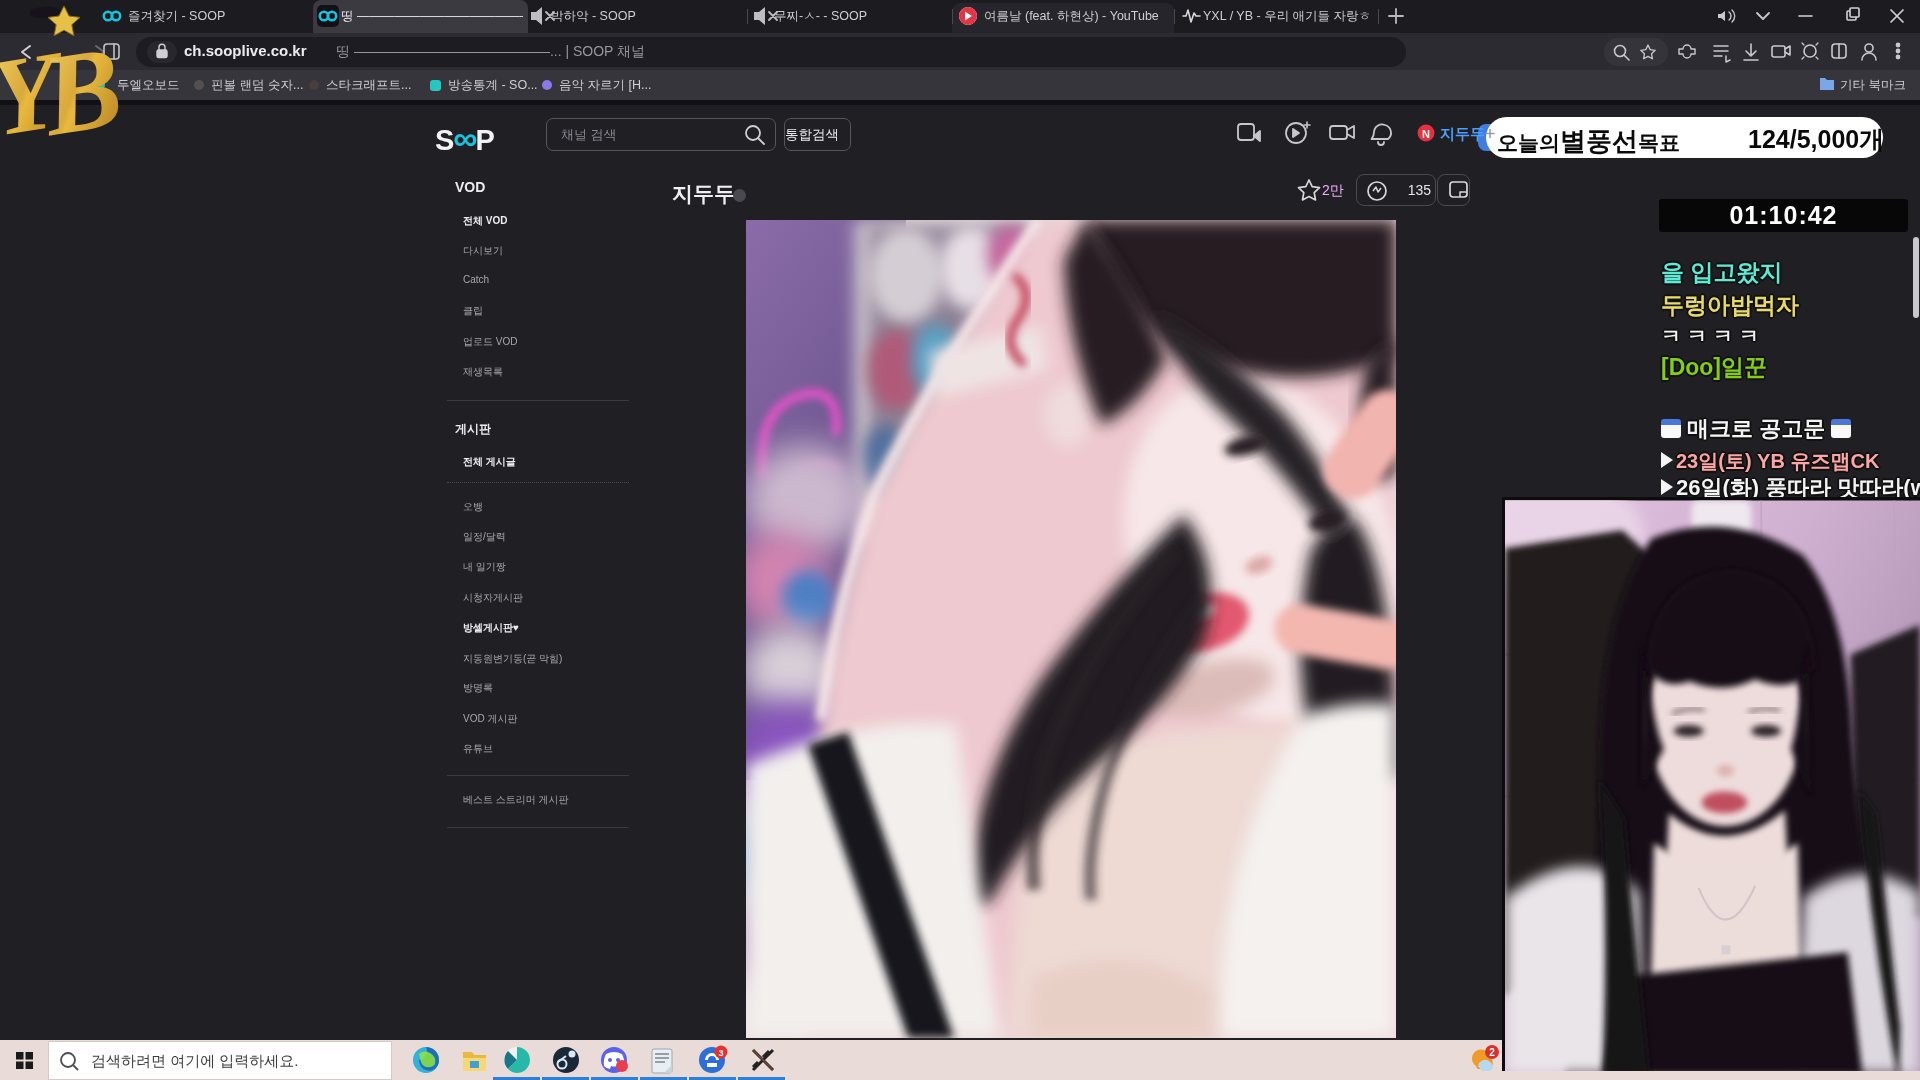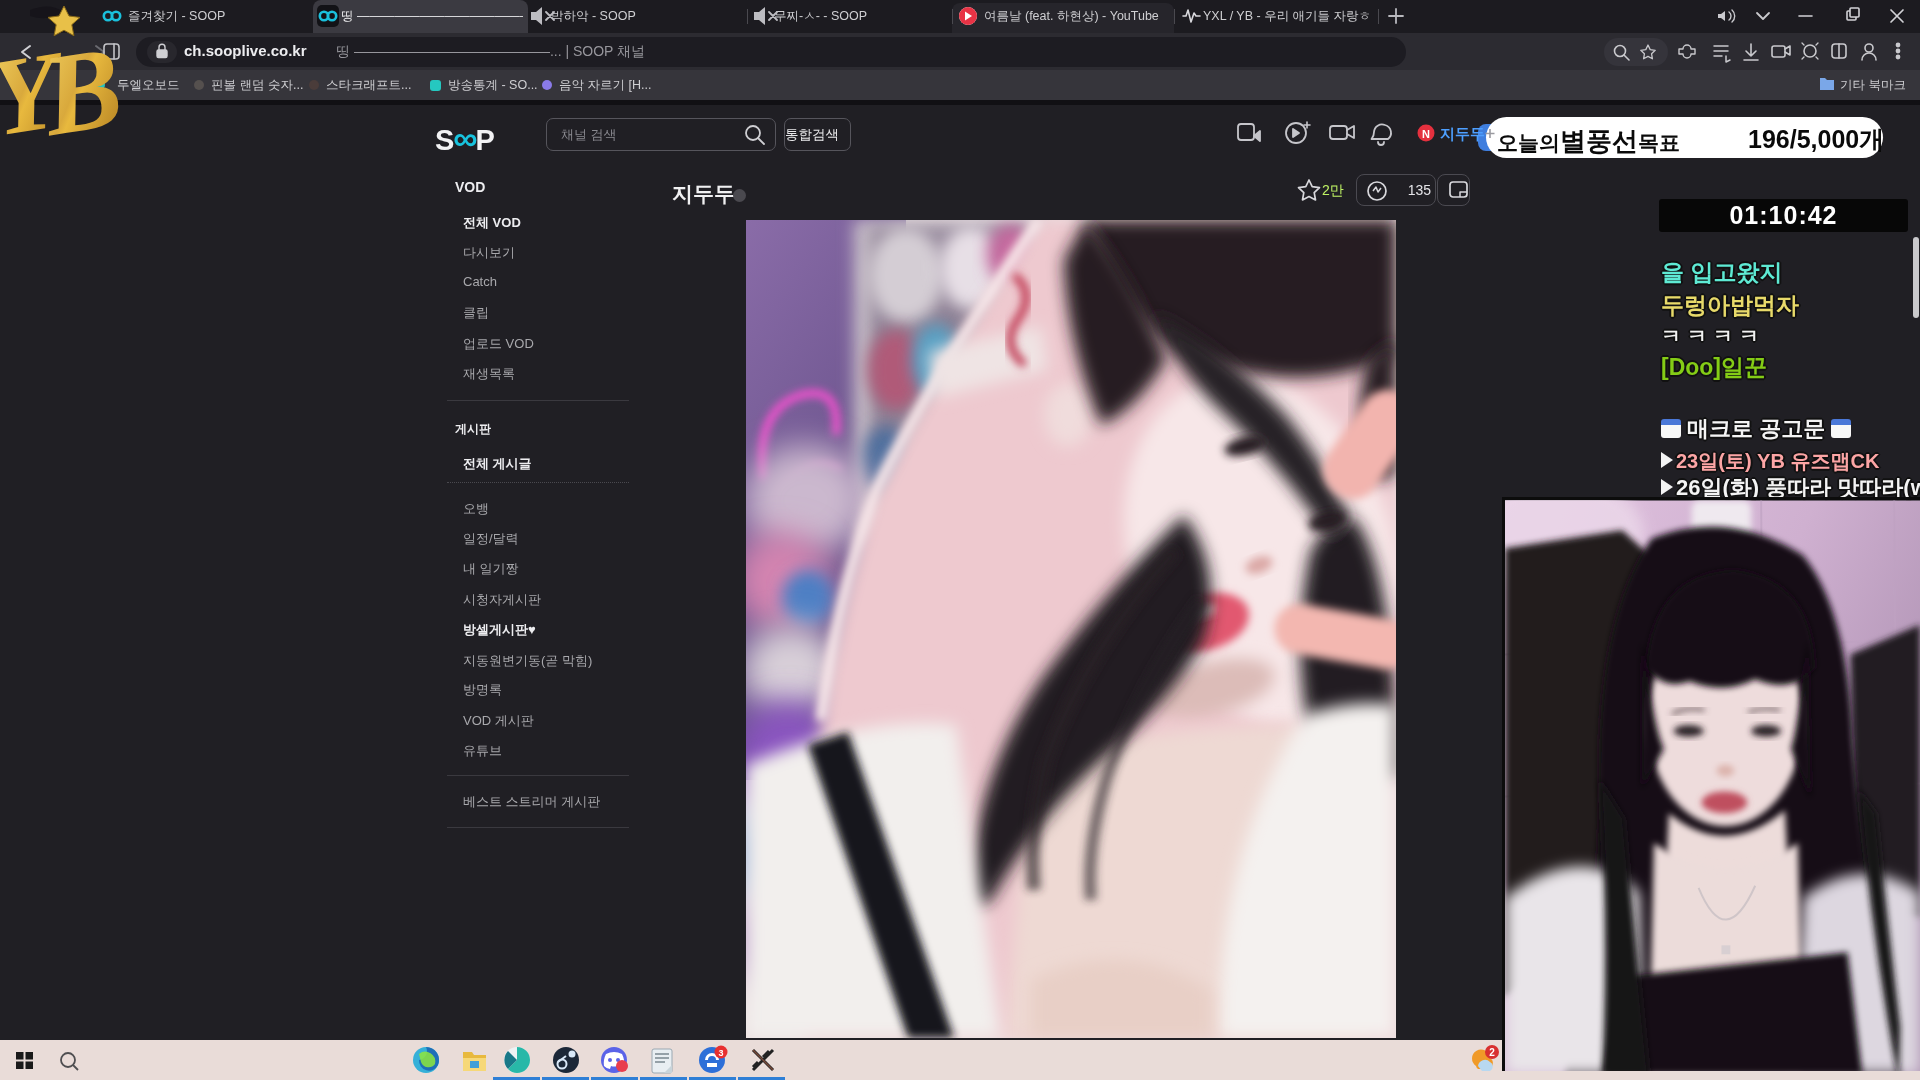--- a/index.html
+++ b/index.html
@@ -12,21 +12,21 @@
 .tsep{position:absolute;top:9px;width:1px;height:15px;background:#4a494f}
 #addrbar{position:absolute;left:0;top:33px;width:1920px;height:37px;background:#2c2b31}
 #urlpill{position:absolute;left:136px;top:37px;width:1270px;height:30px;background:#1d1c22;border-radius:15px}
 #lockc{position:absolute;left:147px;top:41px;width:30px;height:22px;background:#28272d;border-radius:11px}
 #bmbar{position:absolute;left:0;top:70px;width:1920px;height:30px;background:#36353b}
 .bm{position:absolute;top:70px;height:30px;line-height:30px;color:#cfcfd2;font-size:12.5px;white-space:nowrap}
 .dot{position:absolute;border-radius:50%}
 
 #page{position:absolute;left:0;top:100px;width:1920px;height:940px;background:#201f24}
 #pagetop{position:absolute;left:0;top:100px;width:1920px;height:5px;background:#111014}
-.sb{position:absolute;left:463px;font-size:13px;color:#a8a8ac;white-space:nowrap}
+.sb{position:absolute;left:463px;font-size:10px;color:#a8a8ac;white-space:nowrap}
 .sbb{color:#ededf0;font-weight:bold}
 .sline{position:absolute;left:447px;width:182px;height:1px;background:#3a393f}
 
 #slogo{position:absolute;left:435px;top:119px;font-size:29px;font-weight:bold;color:#f2f2f4;letter-spacing:-1px}
 #sbox{position:absolute;left:546px;top:118px;width:230px;height:33px;border:1px solid #56555c;border-radius:7px;color:#8a8a90;font-size:13px;line-height:31px;padding-left:14px}
 #tbtn{position:absolute;left:784px;top:118px;width:67px;height:33px;border:1px solid #56555c;border-radius:7px;color:#e8e8ea;font-size:13.5px;text-align:left;line-height:31px}
 
 #ctitle{position:absolute;left:672px;top:180px;font-size:21px;font-weight:bold;color:#f0f0f2}
 .btn{position:absolute;top:174px;height:32px;border:1px solid #4b4a51;border-radius:8px;color:#e4e4e8;font-size:14px;line-height:30px}
 
@@ -104,28 +104,28 @@
 <div class="sb" style="top:591px">시청자게시판</div>
 <div class="sb sbb" style="top:621px">방셀게시판♥</div>
 <div class="sb" style="top:652px">지동원변기동(곧 막힘)</div>
 <div class="sb" style="top:681px">방명록</div>
 <div class="sb" style="top:712px">VOD 게시판</div>
 <div class="sb" style="top:742px">유튜브</div>
 <div class="sline" style="top:775px"></div>
 <div class="sb" style="top:793px">베스트 스트리머 게시판</div>
 <div class="sline" style="top:827px"></div>
 
-<div class="abs" style="left:1322px;top:182px;font-size:14px;color:#bef264">2만</div>
+<div class="abs" style="left:1322px;top:182px;font-size:14px;color:#f0abfc">2만</div>
 <div class="btn" style="left:1356px;width:80px;text-align:right;padding-right:4px">135</div>
 <div class="btn" style="left:1437px;width:33px"></div>
 
 <div class="abs" style="left:1478px;top:124px;width:22px;height:27px;background:#3f7ede;border-radius:8px"></div>
 <div class="abs" style="left:1486px;top:117px;width:397px;height:41px;background:#fff;border-radius:21px"></div>
 <div class="abs" style="left:1497px;top:124px;font-size:21px;font-weight:bold;color:#0a0a0a">오늘의<span style="font-size:26px">별풍선</span>목표</div>
-<div class="abs" style="left:1748px;top:123px;font-size:25px;font-weight:bold;color:#0a0a0a">196/5,000개</div>
+<div class="abs" style="left:1748px;top:123px;font-size:25px;font-weight:bold;color:#0a0a0a">124/5,000개</div>
 
 <div id="timer">01:10:42</div>
 <div class="chat" style="top:257px;font-size:23px;color:#5eead4">을 입고왔지</div>
 <div class="chat" style="top:290px;font-size:23px;color:#e8da6a">두렁아밥먹자</div>
 <div class="chat" style="top:323px;font-size:20px;color:#f2f2f2;letter-spacing:6px">ㅋㅋㅋㅋ</div>
 <div class="chat" style="top:352px;font-size:23px;color:#84cc16">[Doo]일꾼</div>
 <div class="chat" style="top:414px;font-size:22px;color:#f4f4f4"><span class="cal"></span> 매크로 공고문 <span class="cal"></span></div>
 <div class="chat" style="top:448px;font-size:20px;color:#fca5a5"><span class="tri"></span>23일(토) YB 유즈맵CK</div>
 <div class="chat" style="top:473px;font-size:22px;color:#f4f4f4"><span class="tri"></span>26일(화) 풍따라 맛따라(w.</div>
 <div id="scroll1"></div>
@@ -260,20 +260,21 @@
 <path d="M300,400 Q360,355 418,395 L418,578 L290,578 Z" fill="#ddd7e0" filter="url(#c7)"></path>
 <path d="M150,345 Q222,395 295,345 L300,578 L145,578 Z" fill="#ecdcda" filter="url(#c3)"></path>
 <path d="M118,480 L345,455 L360,578 L100,578 Z" fill="#121014" filter="url(#c3)"></path>
 <path d="M195,390 Q222,455 252,388" stroke="#cfc5c8" stroke-width="2" fill="none"></path>
 <rect x="218" y="448" width="9" height="9" fill="#d8cfd2"></rect>
 <path d="M145,578 Q130,430 120,320 L95,280 Q105,430 98,578 Z" fill="#151217" filter="url(#c3)"></path>
 <path d="M395,578 Q368,430 356,290 L374,315 Q386,430 398,530 L397,578 Z" fill="#151217" filter="url(#c3)"></path>
 </svg>
 
 <div id="taskbar"></div>
+<div id="tsearch"><span style="margin-left:42px">검색하려면 여기에 입력하세요.</span></div>
 
 <svg class="abs" style="left:0;top:0" width="1920" height="100" viewBox="0 0 1920 100">
 <g fill="none" stroke="#c9c9cd" stroke-width="1.6" stroke-linecap="round" stroke-linejoin="round">
 
 <g stroke="#1ac0dc" stroke-width="2.6">
 <circle cx="108" cy="16" r="4.2"></circle>
           <circle cx="116" cy="16" r="4.2"></circle>
 </g>
 <rect x="317" y="5" width="22" height="22" rx="5" fill="#121216" stroke="none"></rect>
 <g stroke="#1ac0dc" stroke-width="2.6">

